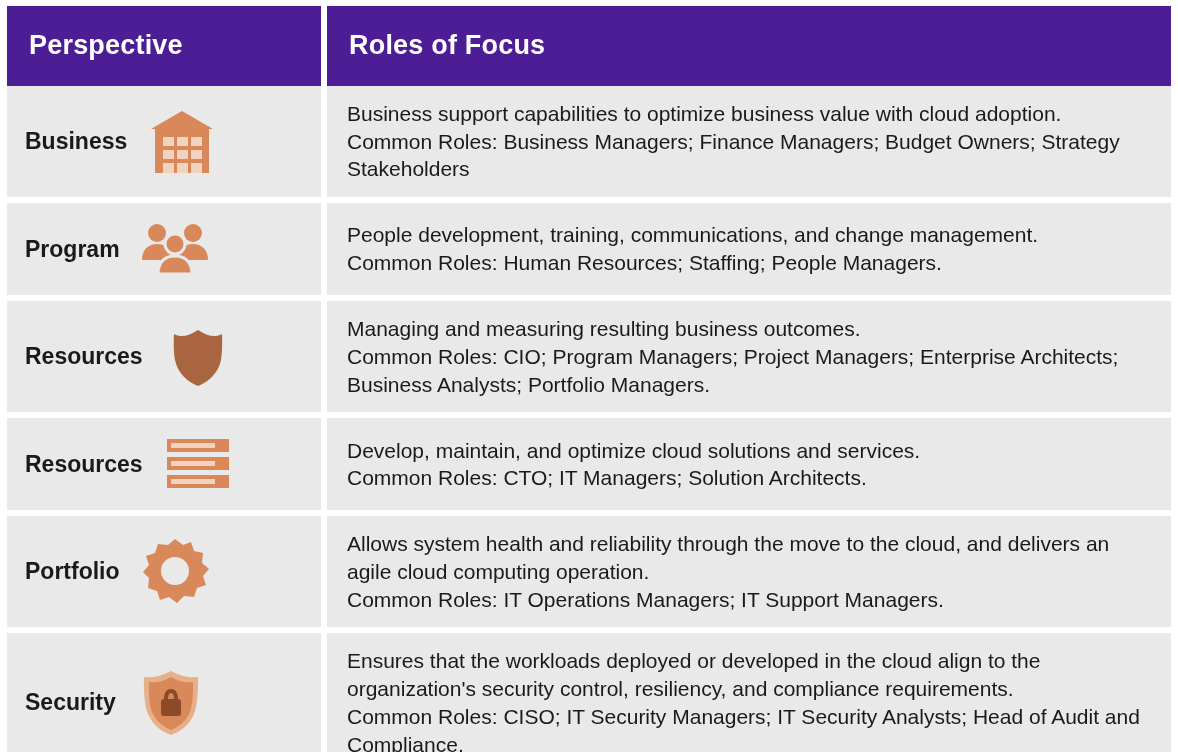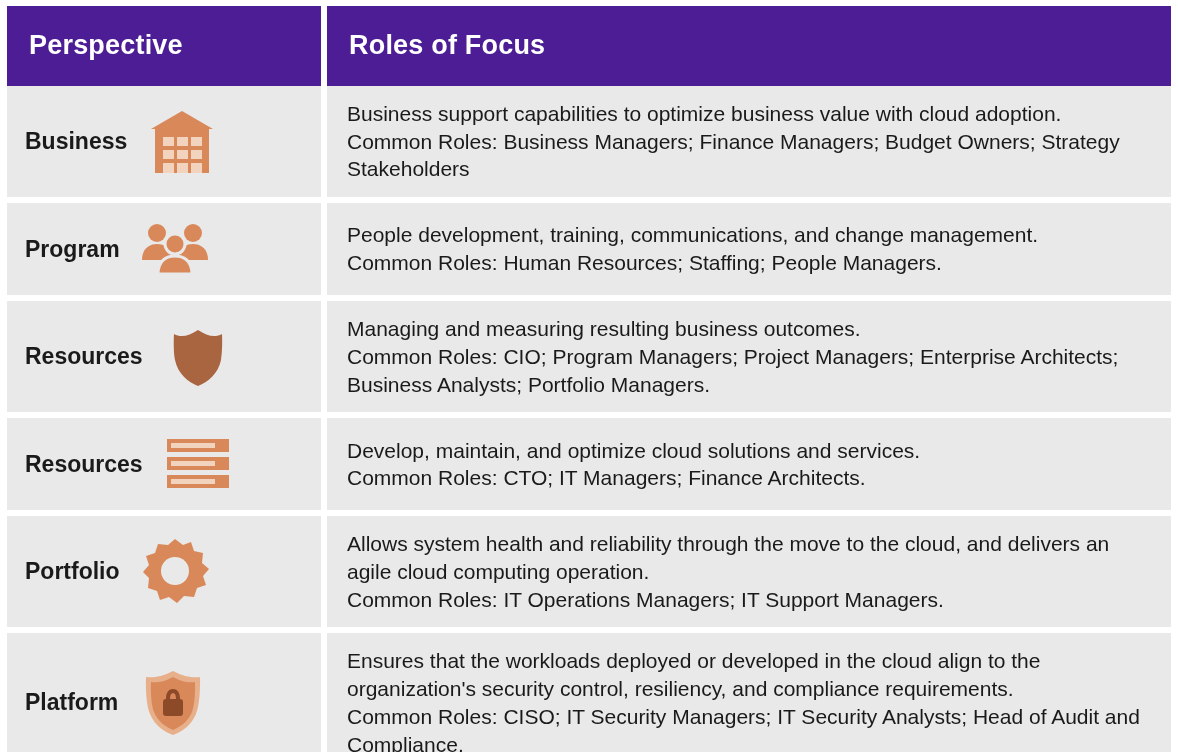--- a/index.html
+++ b/index.html
@@ -167,21 +167,21 @@
               <rect x="10" y="34" width="44" height="5" fill="#F2D3BE"></rect>
               <rect x="6" y="48" width="62" height="13" fill="#D9885A"></rect>
               <rect x="10" y="52" width="44" height="5" fill="#F2D3BE"></rect>
             </g>
           </svg>
         </span>
       </div>
     </td>
     <td class="row-cell cell-right">
       <div class="focus-text">Develop, maintain, and optimize cloud solutions and services.
-Common Roles: CTO; IT Managers; Finance Architects.</div>
+Common Roles: CTO; IT Managers; Solution Architects.</div>
     </td>
   </tr>
 
   <tr>
     <td class="row-cell cell-left">
       <div class="left-inner r-operations">
         <span class="persp-label">Portfolio</span>
         <span class="persp-icon">
           <svg width="74" height="74" viewBox="0 0 74 74" aria-hidden="true">
             <g fill="#D9885A">
@@ -194,21 +194,21 @@
     </td>
     <td class="row-cell cell-right">
       <div class="focus-text">Allows system health and reliability through the move to the cloud, and delivers an agile cloud computing operation.
 Common Roles: IT Operations Managers; IT Support Managers.</div>
     </td>
   </tr>
 
   <tr>
     <td class="row-cell cell-left">
       <div class="left-inner r-security">
-        <span class="persp-label">Platform</span>
+        <span class="persp-label">Security</span>
         <span class="persp-icon">
           <svg width="74" height="74" viewBox="0 0 74 74" aria-hidden="true">
             <path d="M37 5 C48 11 58 12 64 11 C64 11 65 36 60 48 C55 60 45 66 37 69 C29 66 19 60 14 48 C9 36 10 11 10 11 C16 12 26 11 37 5 Z" fill="#E8B08A"></path>
             <path d="M37 11 C46 16 54 17 59 16 C59 16 60 36 56 46 C52 56 44 61 37 64 C30 61 22 56 18 46 C14 36 15 16 15 16 C20 17 28 16 37 11 Z" fill="#D9885A"></path>
             <path d="M30 33 C30 26 33 23 37 23 C41 23 44 26 44 33 L40 33 C40 29 39 27 37 27 C35 27 34 29 34 33 Z" fill="#8C4A28"></path>
             <rect x="27" y="33" width="20" height="17" rx="3" fill="#8C4A28"></rect>
           </svg>
         </span>
       </div>
     </td>

